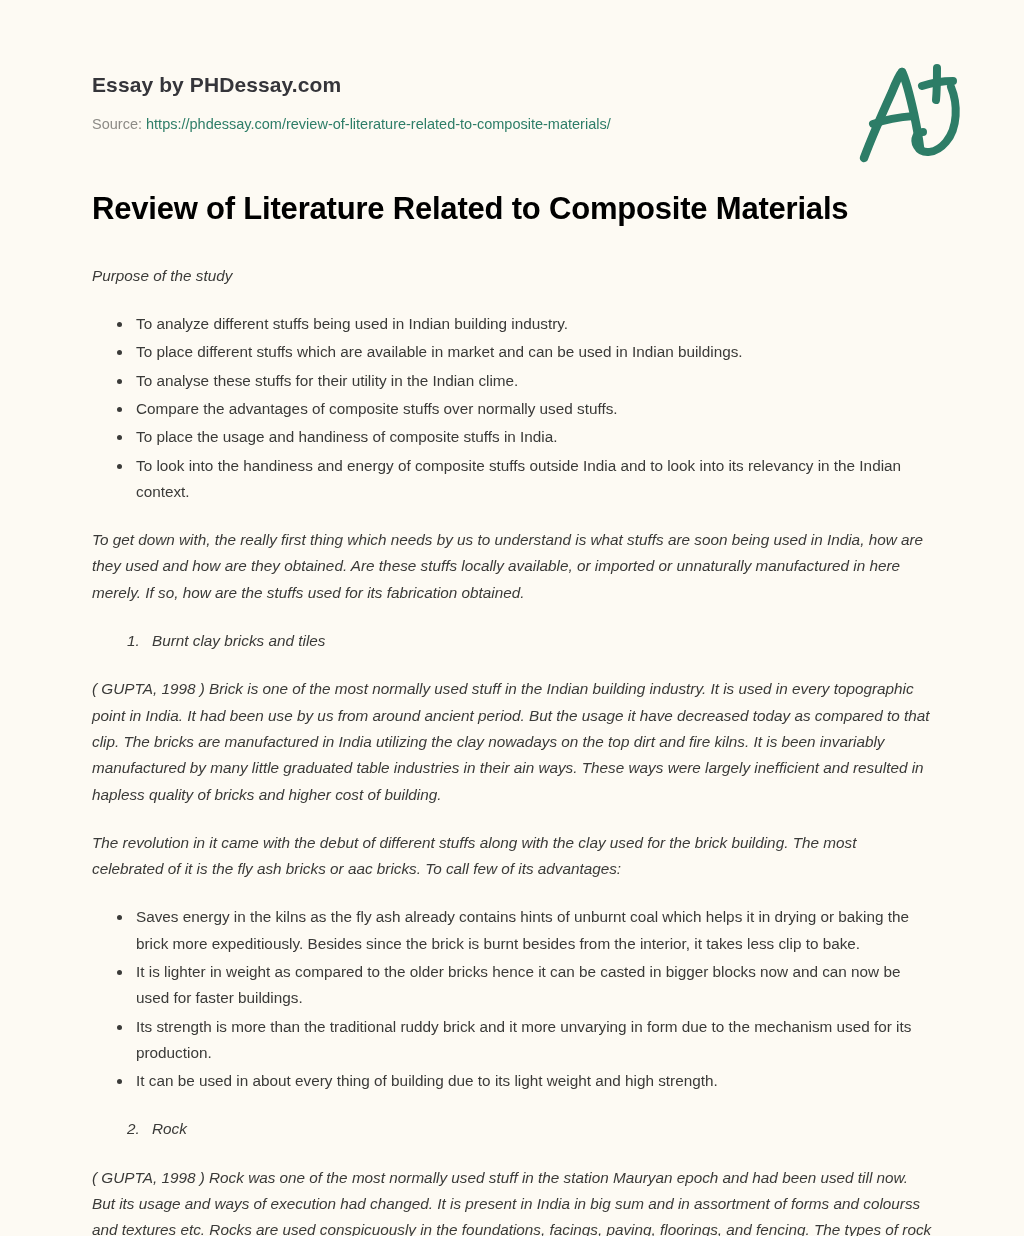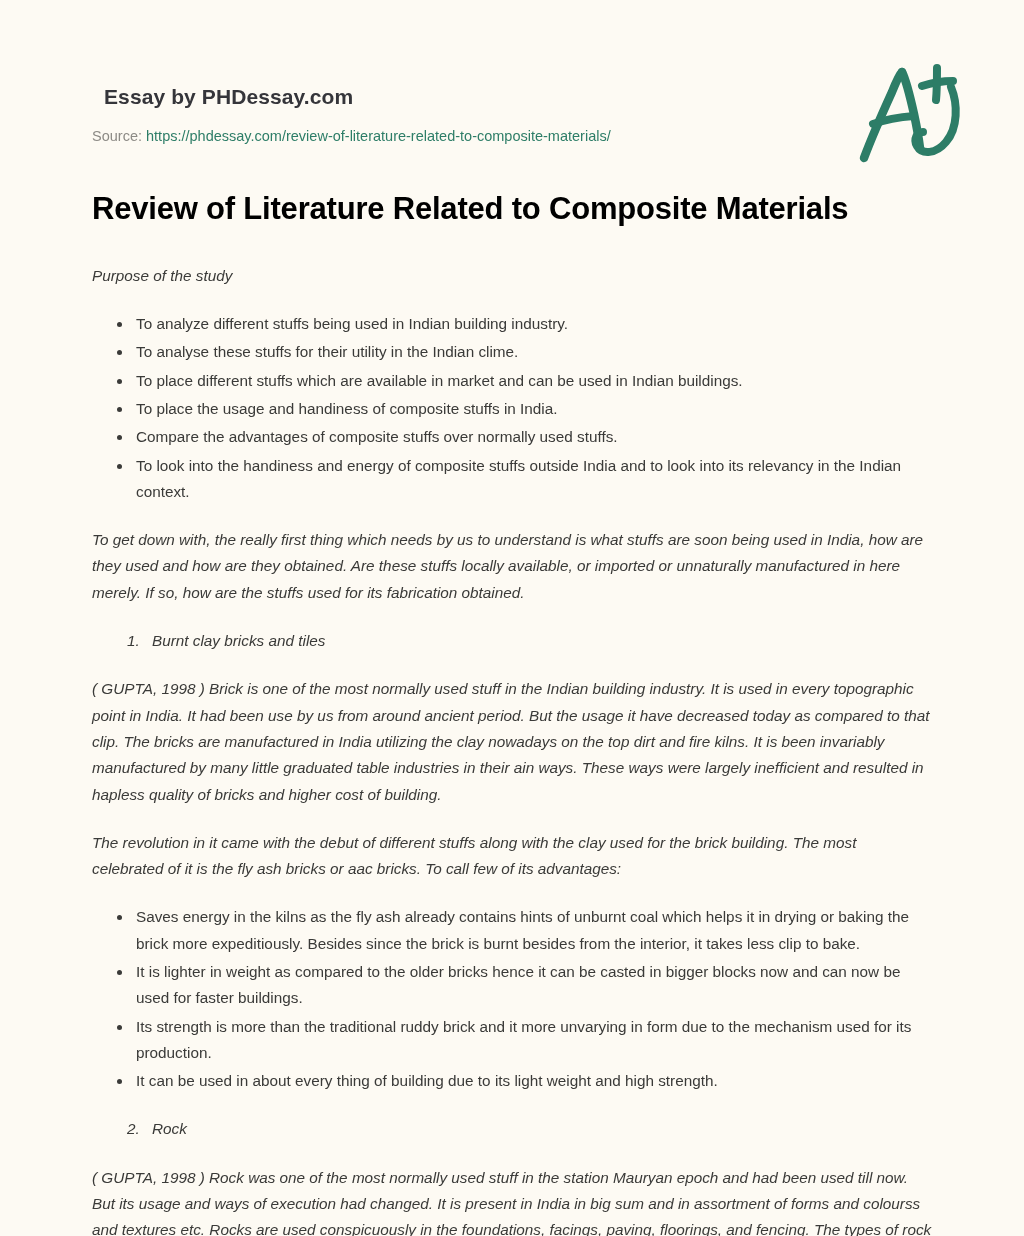--- a/index.html
+++ b/index.html
@@ -30,21 +30,21 @@
     position: relative;
     padding: 72px 56px 0 92px;
     height: 190px;
   }
   .brand-line {
     font-size: 21px;
     font-weight: bold;
     letter-spacing: 0.1px;
     color: #35353a;
     line-height: 1.2;
-    margin: 12px;
+    margin: 0;
   }
   .source-line {
     margin-top: 18px;
     font-size: 14.5px;
     line-height: 1.3;
     color: #8d8b86;
     white-space: nowrap;
   }
   .source-label {
     color: #8d8b86;
@@ -155,24 +155,24 @@
   </div>
 
   <div class="article">
 
     <h1 class="article-title">Review of Literature Related to Composite Materials</h1>
 
     <p class="para">Purpose of the study</p>
 
     <ul class="bullets">
       <li>To analyze different stuffs being used in Indian building industry.</li>
+      <li>To place different stuffs which are available in market and can be used in Indian buildings.</li>
       <li>To analyse these stuffs for their utility in the Indian clime.</li>
-      <li>To place different stuffs which are available in market and can be used in Indian buildings.</li>
+      <li>Compare the advantages of composite stuffs over normally used stuffs.</li>
       <li>To place the usage and handiness of composite stuffs in India.</li>
-      <li>Compare the advantages of composite stuffs over normally used stuffs.</li>
       <li>To look into the handiness and energy of composite stuffs outside India and to look into its relevancy in the Indian context.</li>
     </ul>
 
     <p class="para">To get down with, the really first thing which needs by us to understand is what stuffs are soon being used in India, how are they used and how are they obtained. Are these stuffs locally available, or imported or unnaturally manufactured in here merely. If so, how are the stuffs used for its fabrication obtained.</p>
 
 
     <ol class="numbers" start="1">
       <li>Burnt clay bricks and tiles</li>
     </ol>
 

